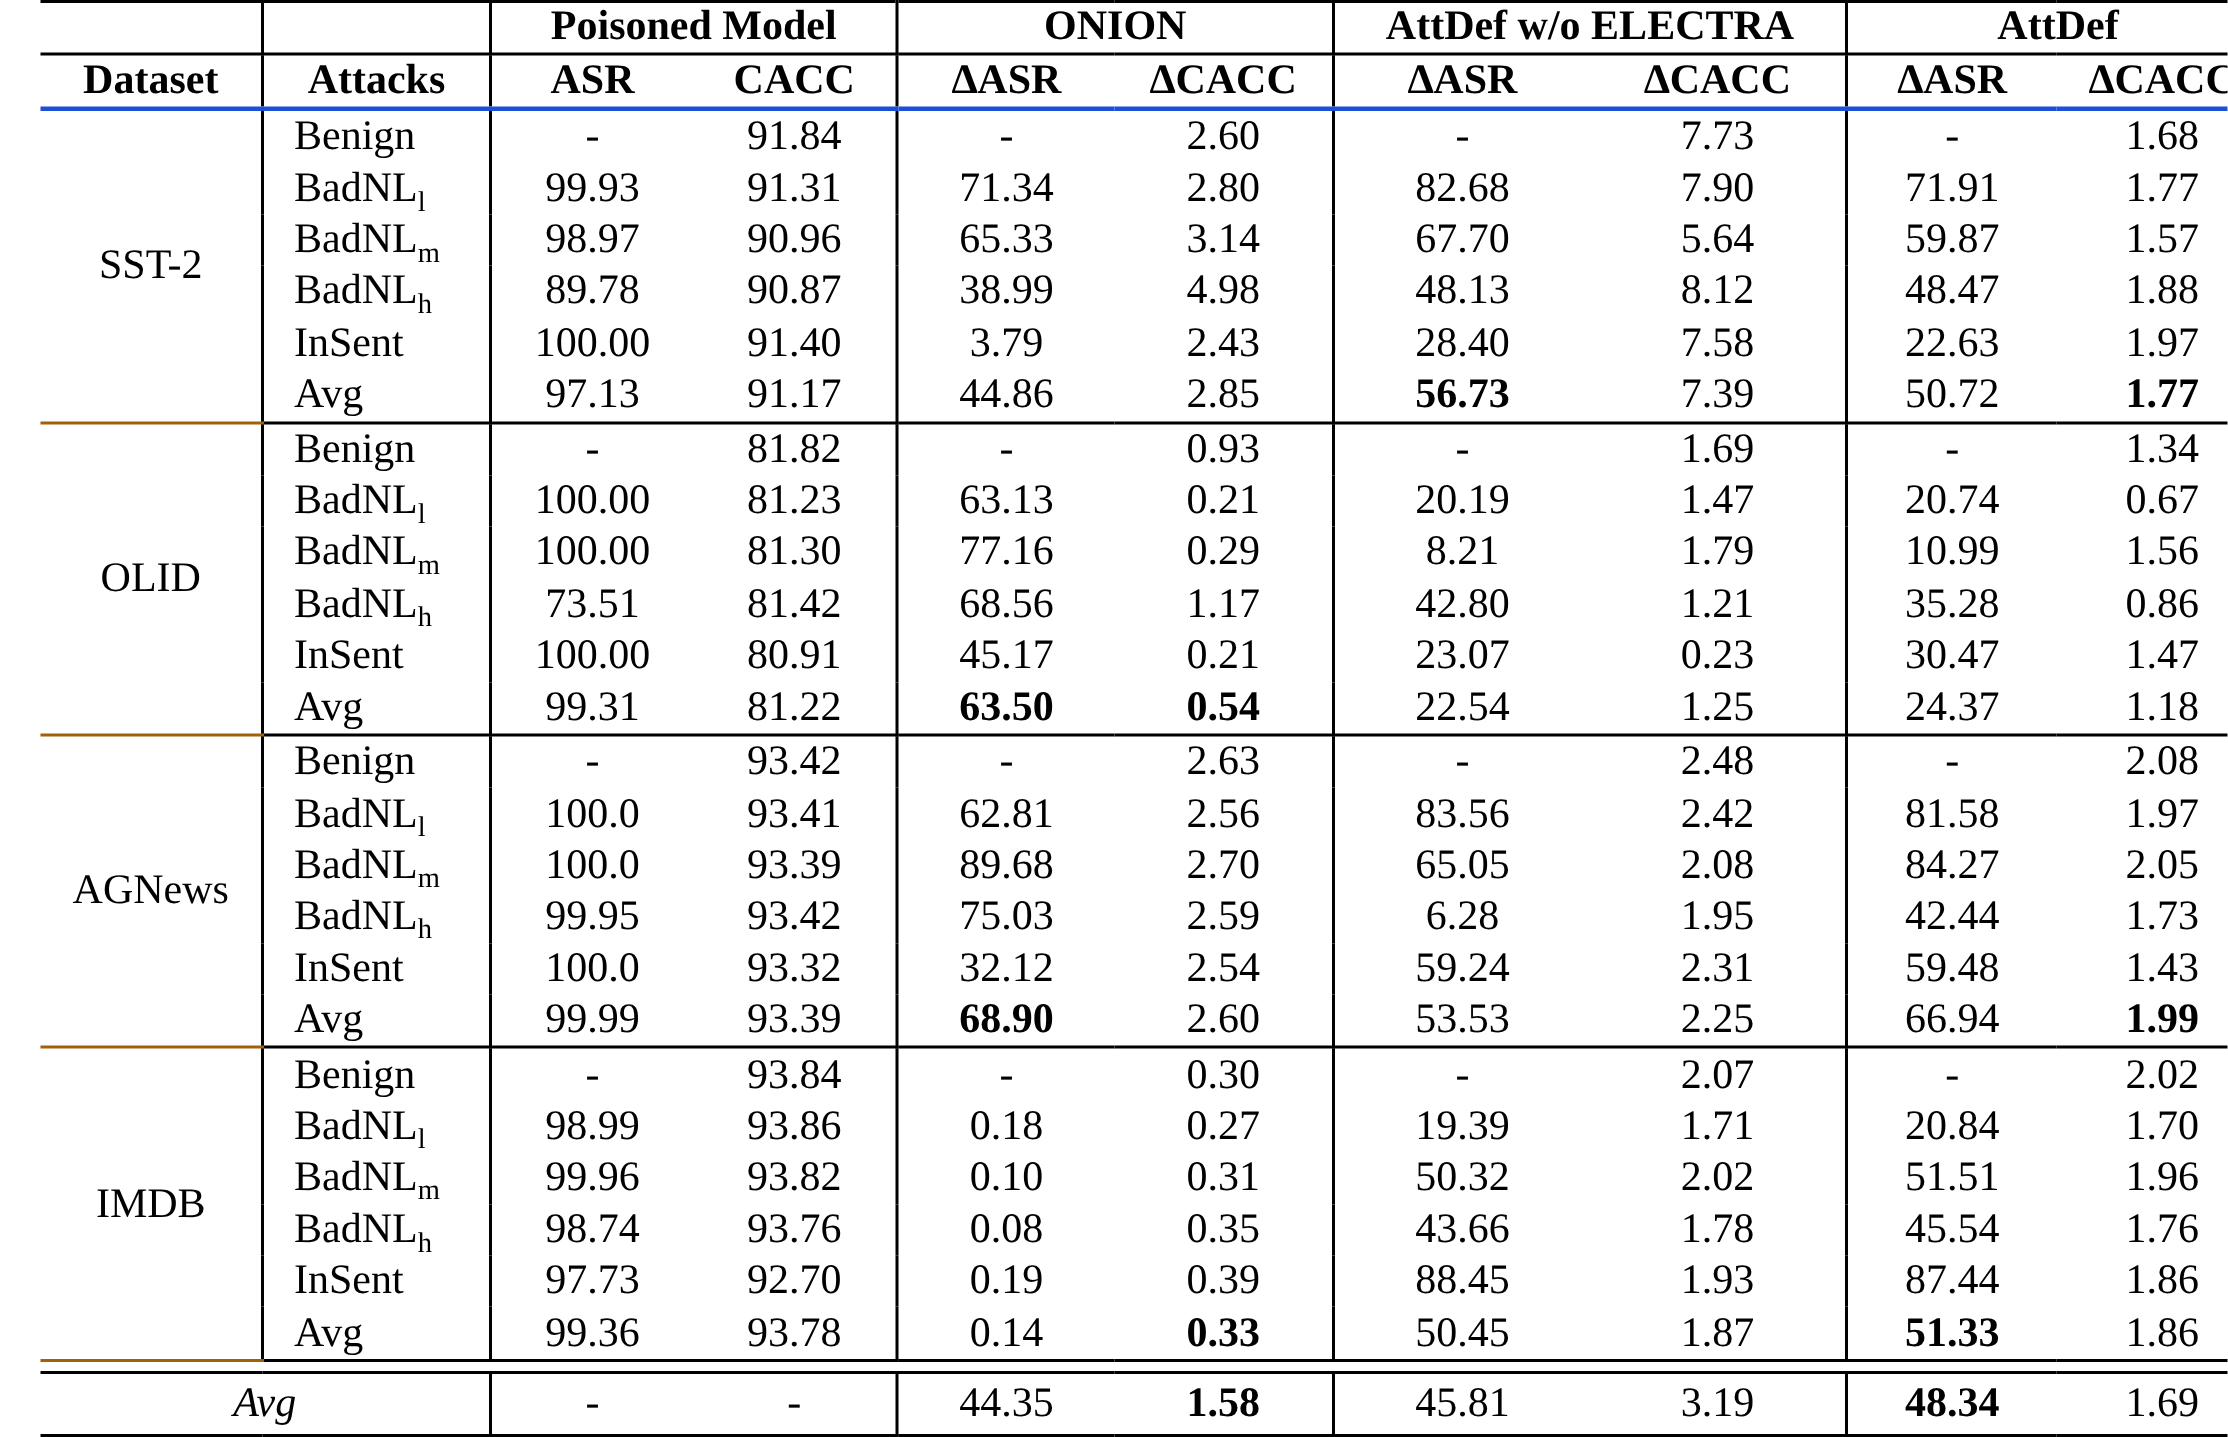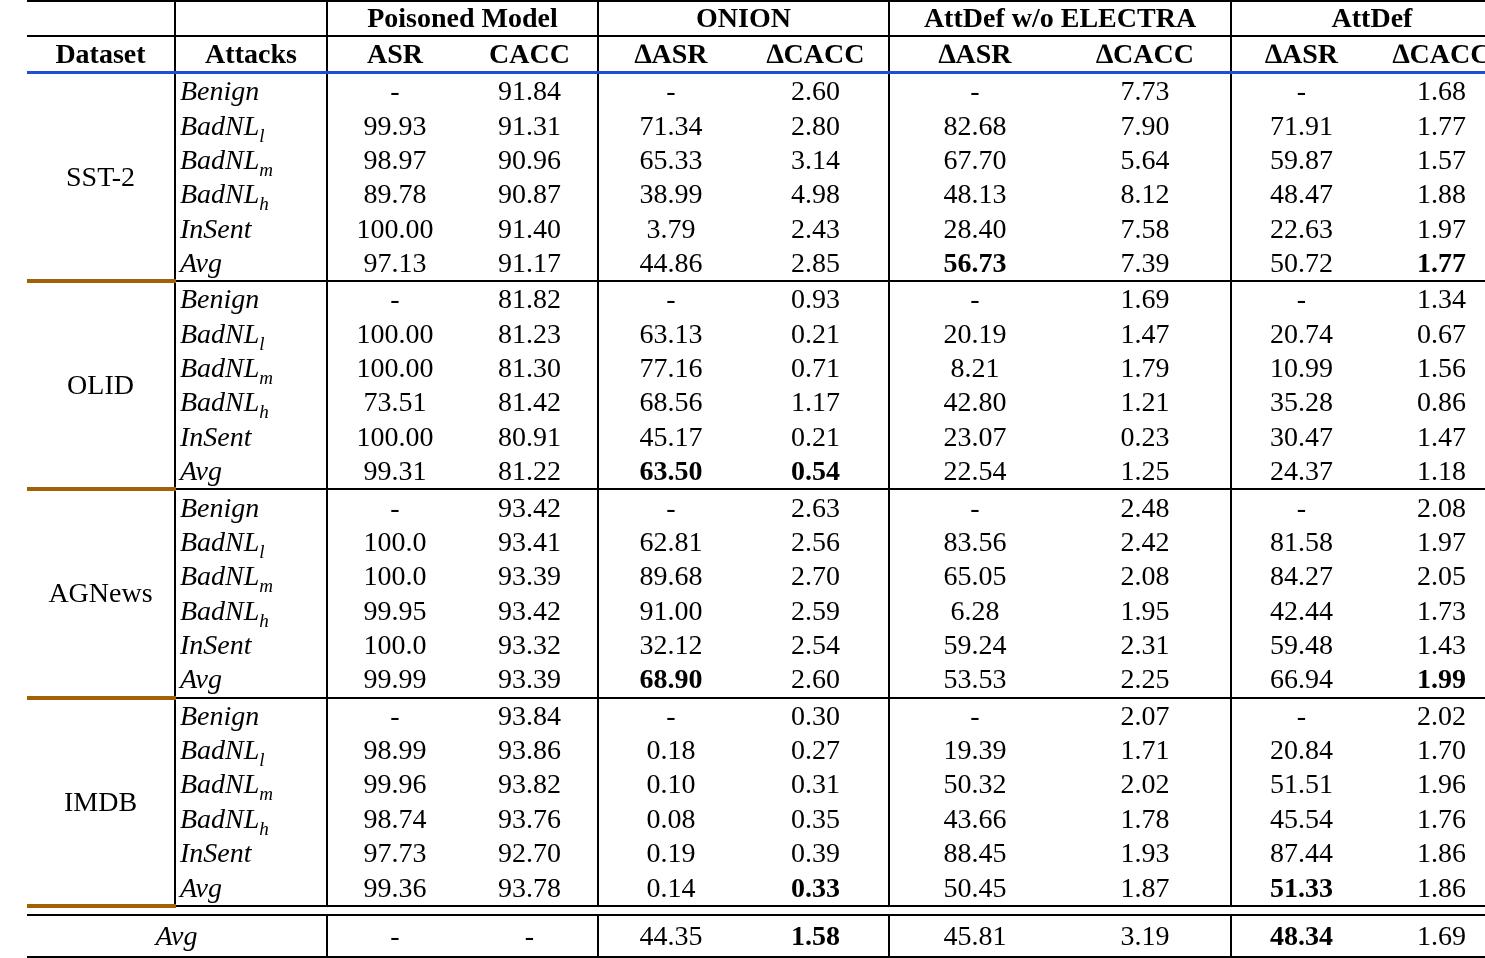--- a/index.html
+++ b/index.html
@@ -18,22 +18,22 @@
     text-align: center;
     vertical-align: middle;
     padding: 0;
     color: #000;
     line-height: 1.15;
     overflow: hidden;
   }
   .vr { border-right: 2px solid #000; }
   tr.group-row th { font-weight: bold; border-bottom: 2px solid #000; height: 33px; }
   tr.head-row th { font-weight: bold; border-bottom: 3px solid #1d4ed8; height: 34px; }
-  td.attack { text-align: left; padding-left: 4px; font-style: italic; }
-  td.dataset { border-bottom: 4px solid #a16207; }
+  td.attack { text-align: left; padding-left: 20px; }
+  td.dataset { border-bottom: 2px solid #a16207; }
   tr.block-end td { border-bottom: 2px solid #000; }
   tr.spacer td { height: 6px; border-bottom: 2px solid #000; }
   tfoot td { height: 40px; border-bottom: 2.5px solid #000; }
   .bold { font-weight: bold; }
   .footer-label { font-style: italic; }
   sub { font-size: 68%; line-height: 0; }
 </style>
 </head>
 <body>
 
@@ -161,21 +161,21 @@
         <td>20.19</td>
         <td class="vr">1.47</td>
         <td>20.74</td>
         <td>0.67</td>
       </tr>
       <tr>
         <td class="vr attack">BadNL<sub>m</sub></td>
         <td>100.00</td>
         <td class="vr">81.30</td>
         <td>77.16</td>
-        <td class="vr">0.71</td>
+        <td class="vr">0.29</td>
         <td>8.21</td>
         <td class="vr">1.79</td>
         <td>10.99</td>
         <td>1.56</td>
       </tr>
       <tr>
         <td class="vr attack">BadNL<sub>h</sub></td>
         <td>73.51</td>
         <td class="vr">81.42</td>
         <td>68.56</td>
@@ -238,21 +238,21 @@
         <td class="vr">2.70</td>
         <td>65.05</td>
         <td class="vr">2.08</td>
         <td>84.27</td>
         <td>2.05</td>
       </tr>
       <tr>
         <td class="vr attack">BadNL<sub>h</sub></td>
         <td>99.95</td>
         <td class="vr">93.42</td>
-        <td>91.00</td>
+        <td>75.03</td>
         <td class="vr">2.59</td>
         <td>6.28</td>
         <td class="vr">1.95</td>
         <td>42.44</td>
         <td>1.73</td>
       </tr>
       <tr>
         <td class="vr attack">InSent</td>
         <td>100.0</td>
         <td class="vr">93.32</td>

